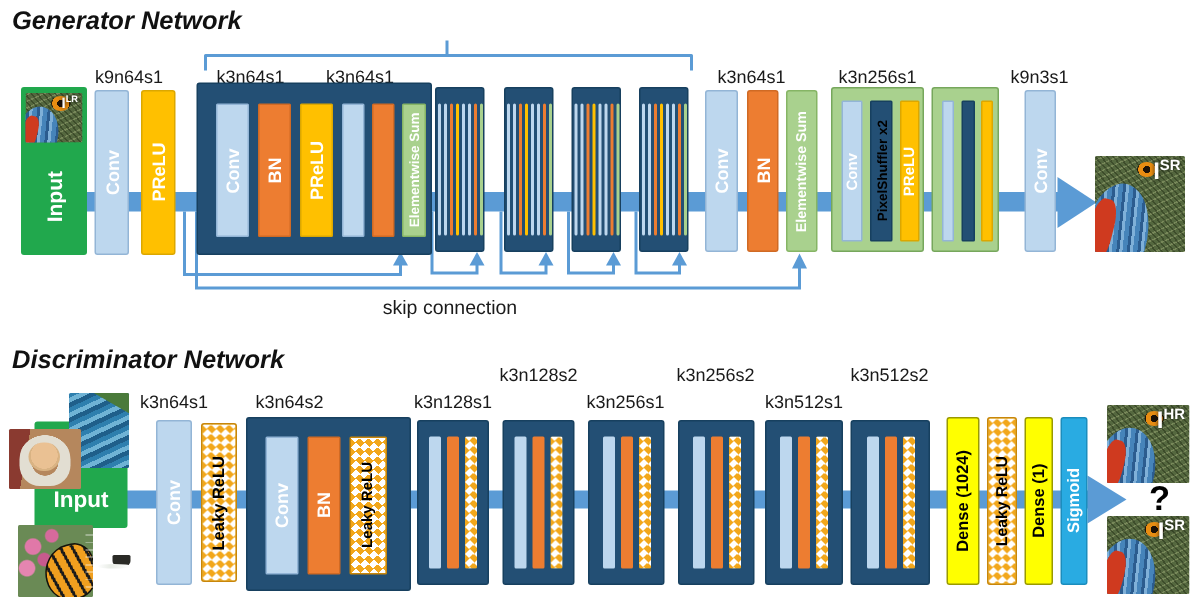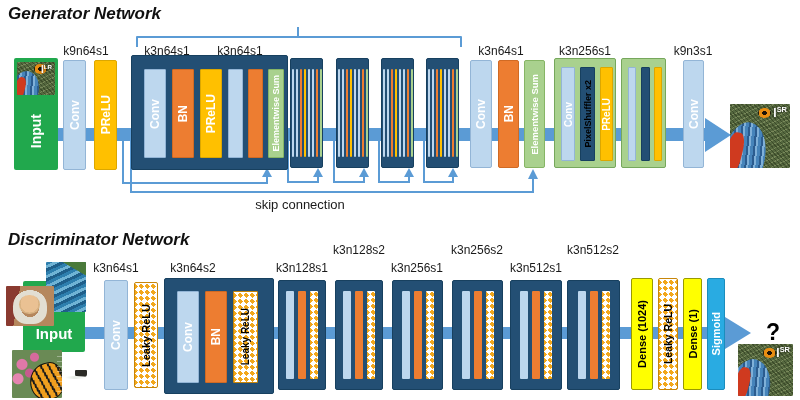--- a/index.html
+++ b/index.html
@@ -34,21 +34,21 @@
   .ministripes{position:absolute;left:0;right:0;top:10px;bottom:10px;
     display:flex;align-items:stretch;justify-content:center;gap:2px;}
   .ministripes div{width:2px;border-radius:1px;}
   .dstripes{position:absolute;left:0;right:0;top:10px;bottom:10px;
     display:flex;align-items:stretch;justify-content:center;gap:4px;}
   .dstripes div{width:8px;border-radius:1px;}
   .bar{position:absolute;background:var(--arrow);}
   .ah{position:absolute;width:0;height:0;}
   .thumb{position:absolute;overflow:hidden;border-radius:1px;}
   .imglabel{position:absolute;top:1px;right:3px;color:#fff;font-weight:bold;
-    font-size:12px;text-shadow:0 0 3px rgba(0,0,0,.8);z-index:6;}
+    font-size:16px;text-shadow:0 0 3px rgba(0,0,0,.8);z-index:6;}
   .imglabel sup{font-size:0.62em;}
   .bab{background:#55683f;
     background-image:repeating-linear-gradient(48deg,rgba(25,35,12,.4) 0 1px,transparent 1px 3px),
       repeating-linear-gradient(-25deg,rgba(210,220,160,.28) 0 1px,transparent 1px 4px);}
   .bab .muzzle{position:absolute;left:-12%;top:28%;width:70%;height:110%;
     transform:rotate(16deg);border-radius:45% 55% 40% 40%;
     background:repeating-linear-gradient(80deg,#2b5c8f 0 2px,#7fb0d8 2px 4px,#4684ba 4px 7px);}
   .bab .eye{position:absolute;left:46%;top:7%;width:13px;height:10px;border-radius:50%;
     background:radial-gradient(circle,#1d1207 0 28%,#e88d12 30% 68%,#201505 70%);}
   .bab .red{position:absolute;left:-6%;bottom:-10%;width:26%;height:66%;
@@ -343,20 +343,26 @@
   <div class="blk check" style="left:658px;top:278px;width:20px;height:112px;">
       <span class="vt btxt" style="font-size:10.5px;">Leaky ReLU</span>
     </div>
   <div class="blk dense" style="left:683px;top:278px;width:19px;height:112px;">
       <span class="vt btxt">Dense (1)</span>
     </div>
   <div class="blk sig" style="left:707px;top:278px;width:18px;height:112px;">
       <span class="vt wtxt" style="font-size:11px;">Sigmoid</span>
     </div>
 
+  <div class="thumb bab" style="left:738px;top:270px;width:55px;height:52px;">
+    <div class="muzzle"></div>
+    <div class="eye"></div>
+    <div class="red"></div>
+    <span class="imglabel"><span>I</span><sup>HR</sup></span>
+  </div>
   <div class="abs qmark" style="left:758px;top:319px;width:30px;">?</div>
   <div class="thumb bab" style="left:738px;top:344px;width:55px;height:52px;">
     <div class="muzzle"></div>
     <div class="eye"></div>
     <div class="red"></div>
     <span class="imglabel"><span>I</span><sup>SR</sup></span>
   </div>
 
 </div>
 

